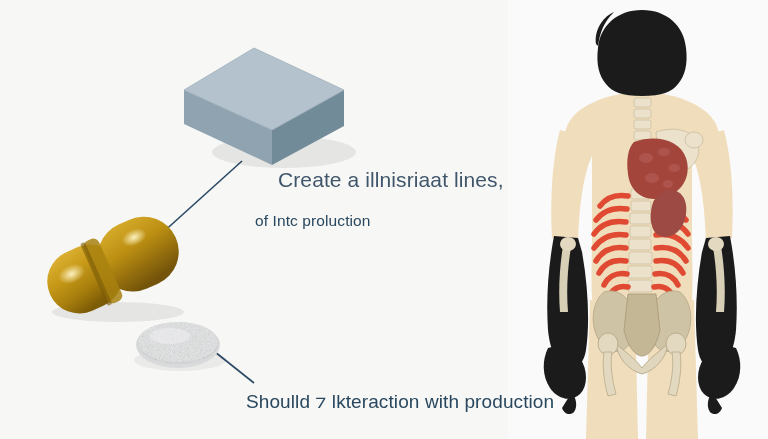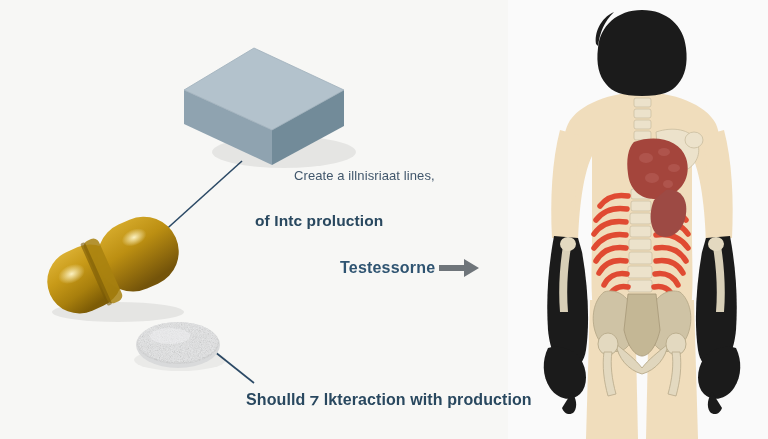--- a/index.html
+++ b/index.html
@@ -41,29 +41,29 @@
     font-weight: bold;
     color: #2f5471;
     letter-spacing: .2px;
   }
   .t-reg {
     font-weight: normal;
     color: #40566b;
     letter-spacing: .1px;
   }
   .t-dark {
-    font-weight: bold;
+    font-weight: normal;
     color: #29485f;
     letter-spacing: .1px;
   }
   #row-zinc { left: 366px; top: 124px; font-size: 16px; }
-  #row-line2 { left: 294px; top: 168px; font-size: 13px; }
+  #row-line2 { left: 278px; top: 168px; font-size: 21px; }
   #row-line3 { left: 255px; top: 212px; font-size: 15.5px; }
   #row-test  { left: 340px; top: 259px; font-size: 16px; }
-  #row-bottom{ left: 246px; top: 388px; font-size: 16px; }
+  #row-bottom{ left: 246px; top: 388px; font-size: 19px; }
 
   .arrow { margin-left: 4px; display: inline-flex; }
 
   
   #box { position: absolute; left: 176px; top: 44px; }
   
   #capsule { position: absolute; left: 26px; top: 208px; }
   
   #powder { position: absolute; left: 126px; top: 316px; }
   
@@ -306,27 +306,19 @@
 
 
     <div class="row" id="row-line2">
       <span class="t-reg">Create a illnisriaat lines,</span>
     </div>
 
     <div class="row" id="row-line3">
       <span class="t-dark">of Intc proluction</span>
     </div>
 
-    <div class="row" id="row-test">
-      <span class="t-bold">Testessorne</span>
-      <span class="arrow">
-        <svg width="40" height="18" viewBox="0 0 40 18" aria-hidden="true">
-          <path d="M0 6 L25 6 L25 0 L40 9 L25 18 L25 12 L0 12 Z" fill="#6f757a"></path>
-        </svg>
-      </span>
-    </div>
 
     <div class="row" id="row-bottom">
       <span class="t-dark">Shoulld ⁊ lkteraction with production</span>
     </div>
 
   </div>
 </div>
 
 </body></html>

